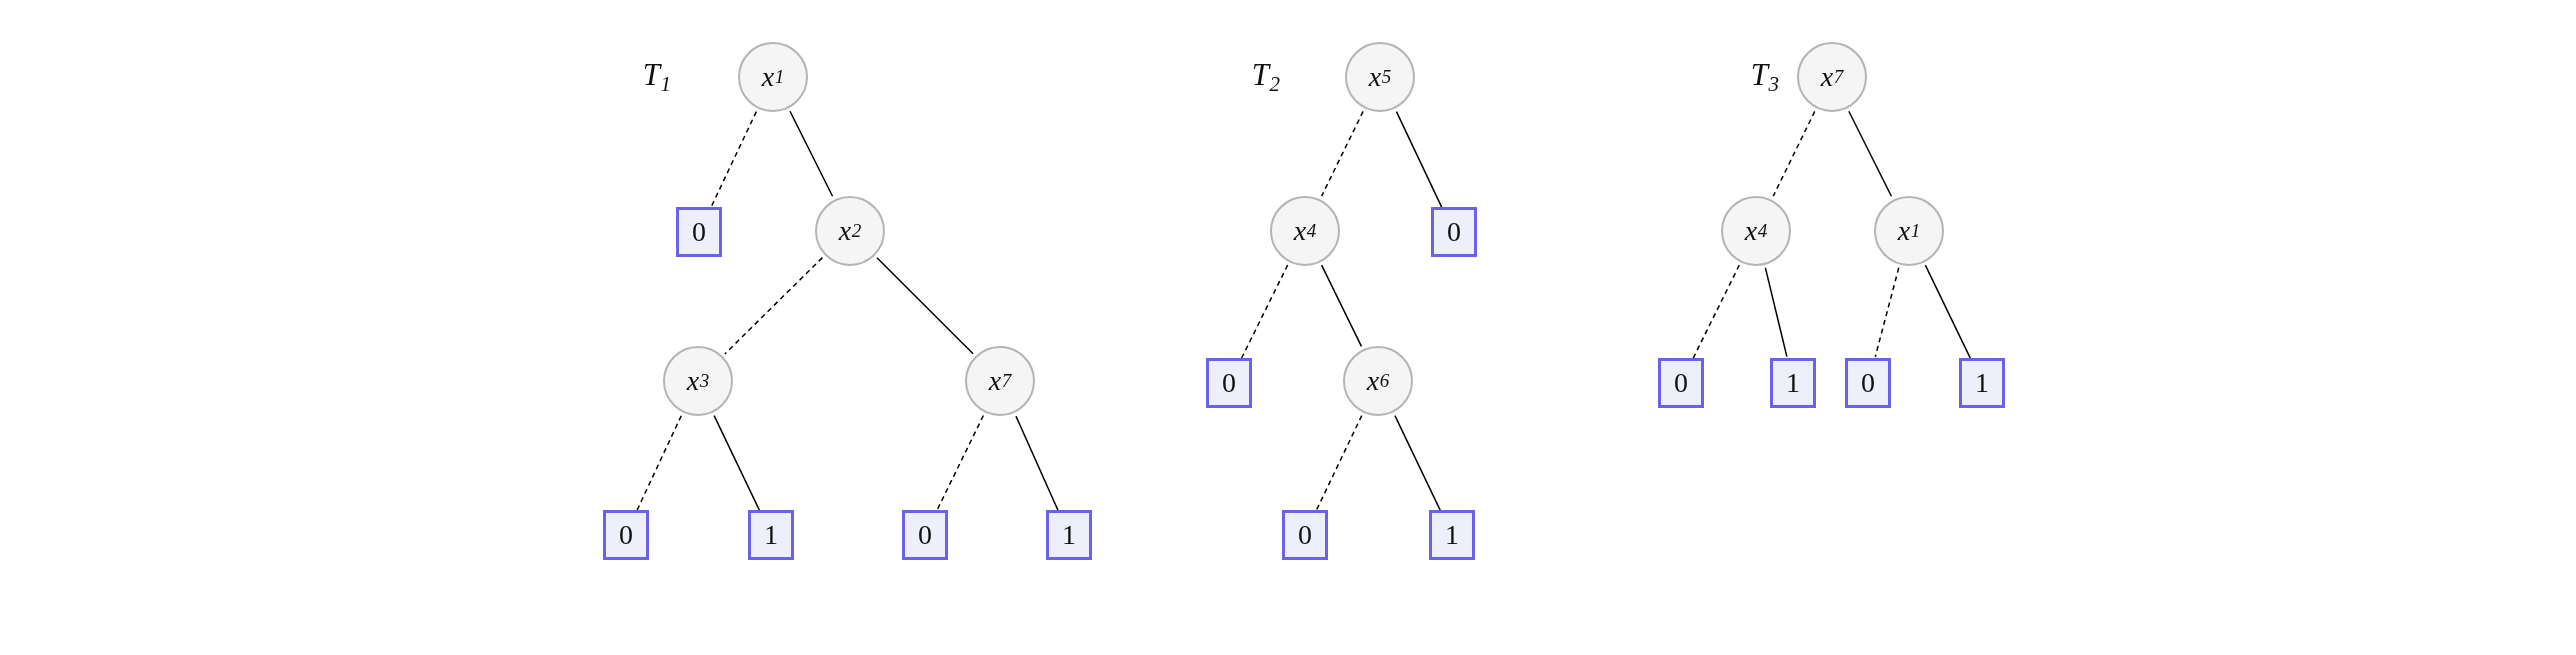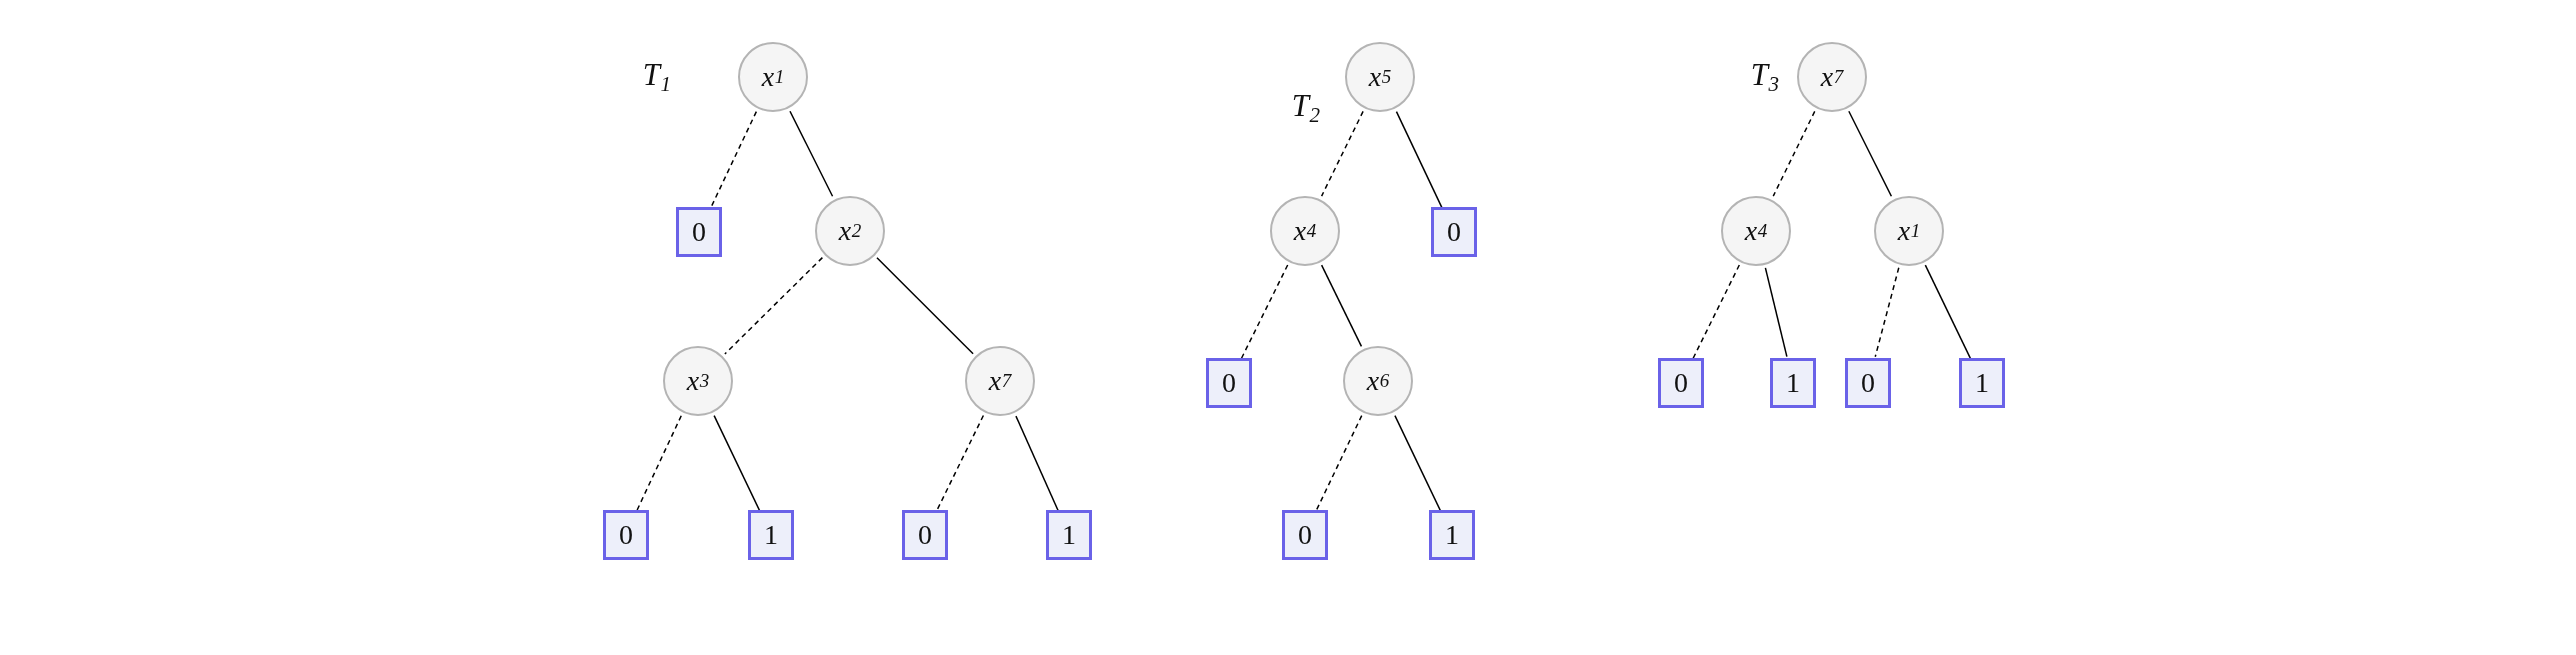--- a/index.html
+++ b/index.html
@@ -130,21 +130,21 @@
       </div>
       <div class="leaf-box" style="left: 771px; top: 535px;">
         <span>1</span>
       </div>
       <div class="leaf-box" style="left: 925px; top: 535px;">
         <span>0</span>
       </div>
       <div class="leaf-box" style="left: 1069px; top: 535px;">
         <span>1</span>
       </div>
-      <div class="tree-label" style="left: 1306px; top: 77px; margin-top: 31px;"><span class="var-base">T</span><span class="sub">2</span></div>
+      <div class="tree-label" style="left: 1266px; top: 77px;"><span class="var-base">T</span><span class="sub">2</span></div>
       <div class="node-circle" style="left: 1380px; top: 77px;">
         <span class="var-base">x</span>
         <span class="sub">5</span>
       </div>
       <div class="node-circle" style="left: 1305px; top: 231px;">
         <span class="var-base">x</span>
         <span class="sub">4</span>
       </div>
       <div class="node-circle" style="left: 1378px; top: 381px;">
         <span class="var-base">x</span>

